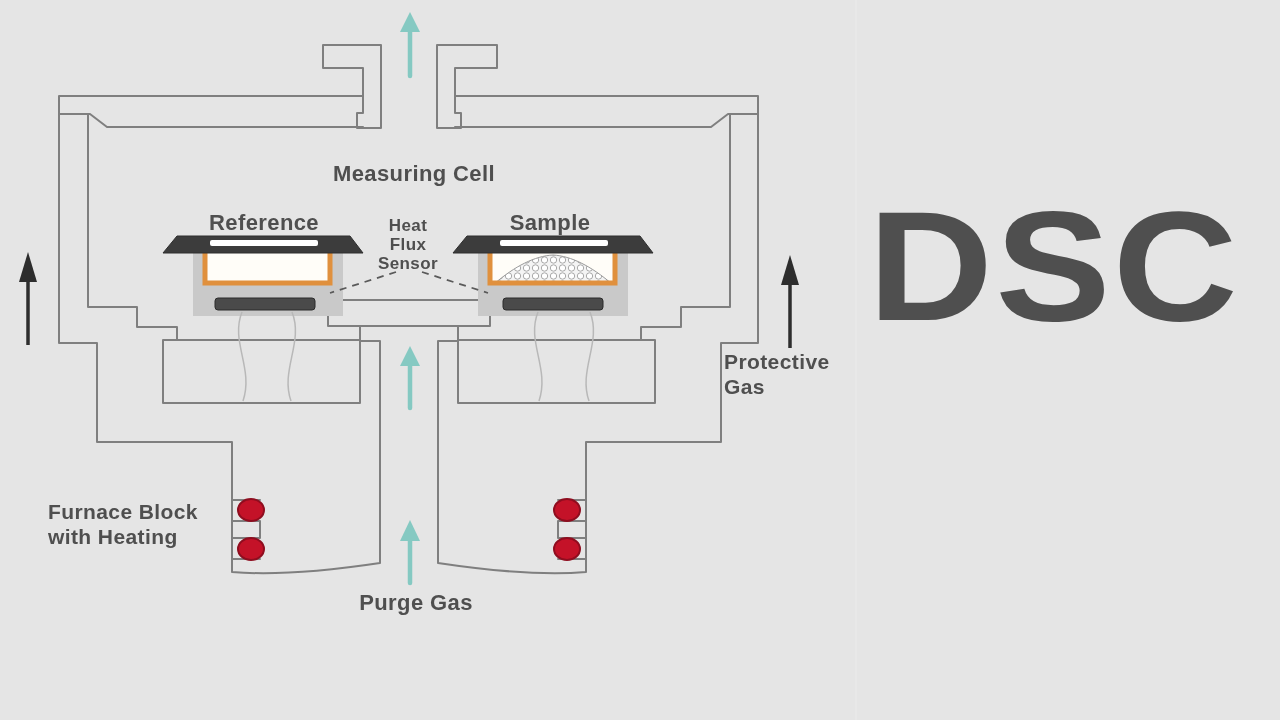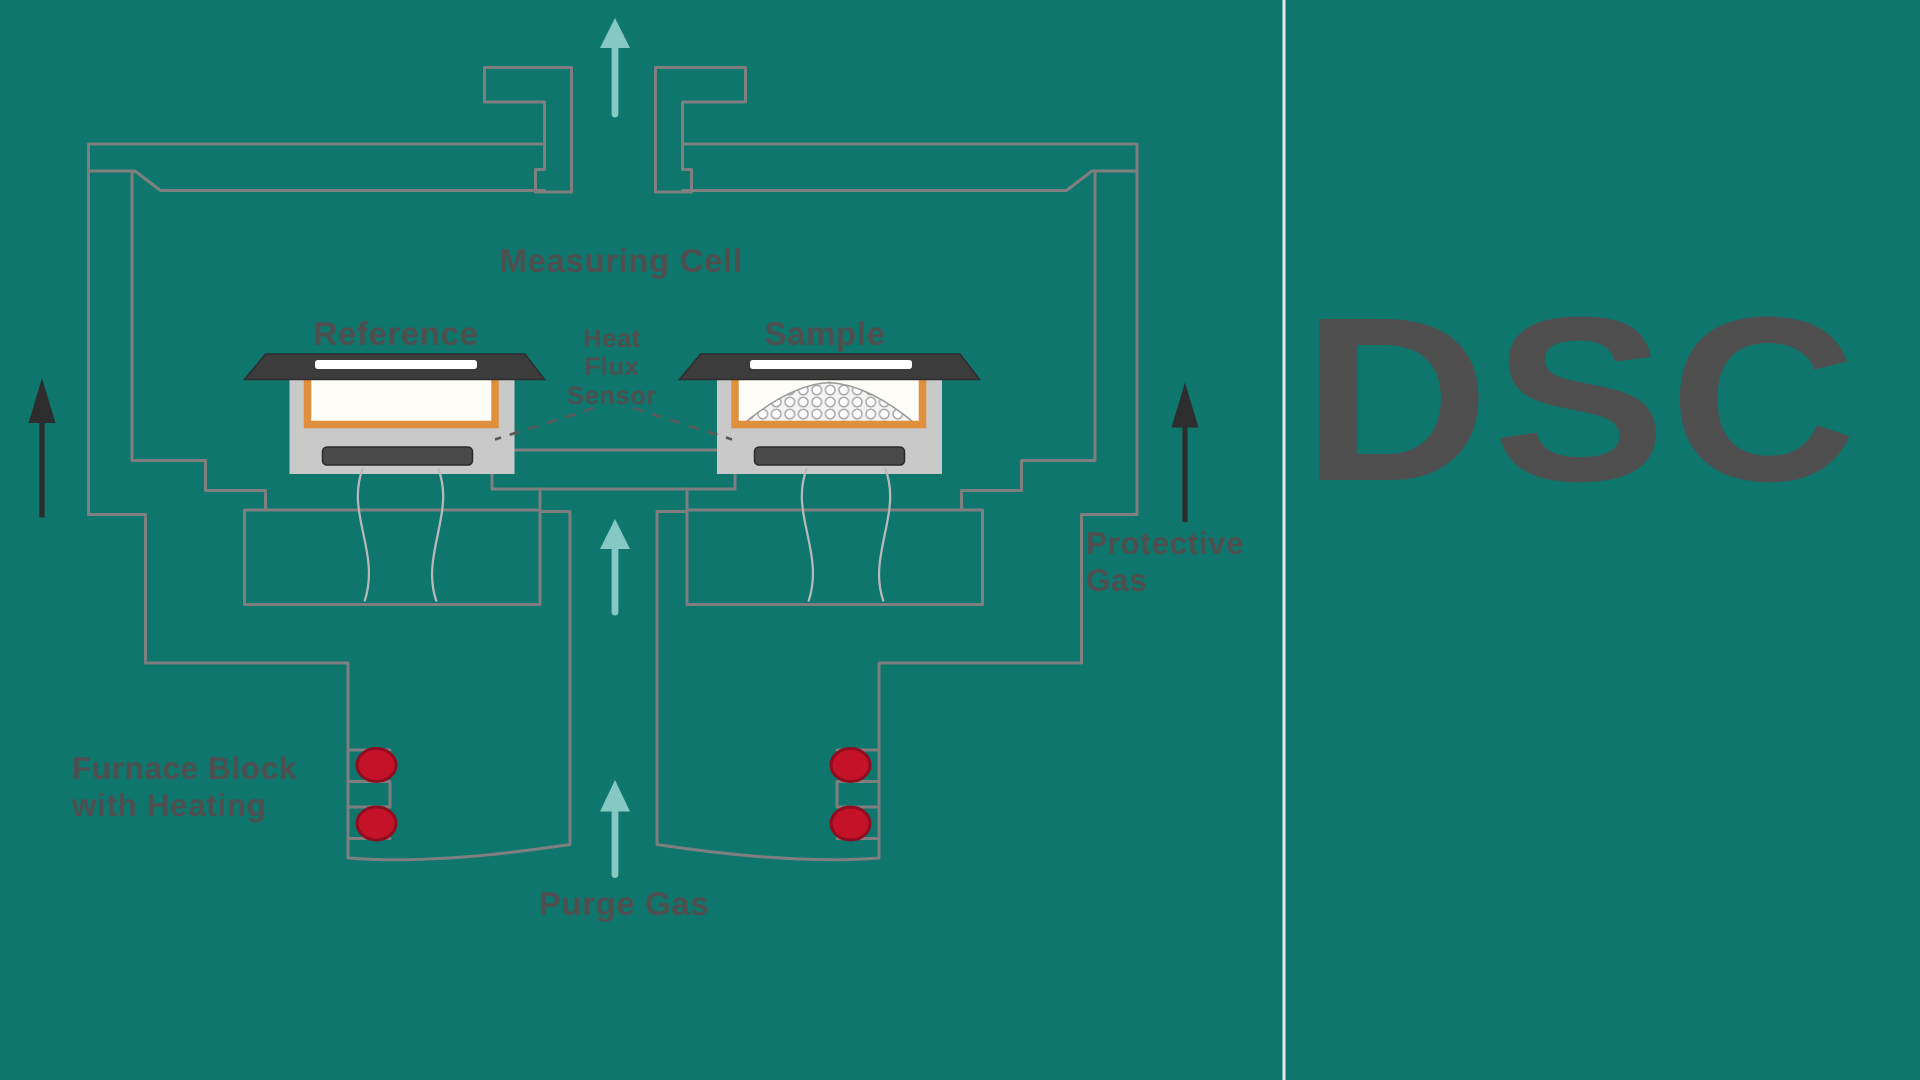--- a/index.html
+++ b/index.html
@@ -1,16 +1,16 @@
 <!DOCTYPE html>
 <html><head>
 <meta charset="utf-8">
 <style>
   html,body{margin:0;padding:0;background:#ffffff;}
-  .stage{position:relative;width:1280px;height:720px;background:#0f766e;overflow:hidden;
+  .stage{position:relative;width:1280px;height:720px;background:#e5e5e5;overflow:hidden;
          font-family:"Liberation Sans",sans-serif;}
   svg{position:absolute;inset:0;display:block;}
   svg text{font-family:"Liberation Sans",sans-serif;fill:#4f4f4f;font-weight:700;letter-spacing:.4px;}
   svg text.big{letter-spacing:2px;}
 </style>
 </head>
 <body>
 
 <div class="stage">
 <svg viewBox="0 0 1280 720" width="1280" height="720">

